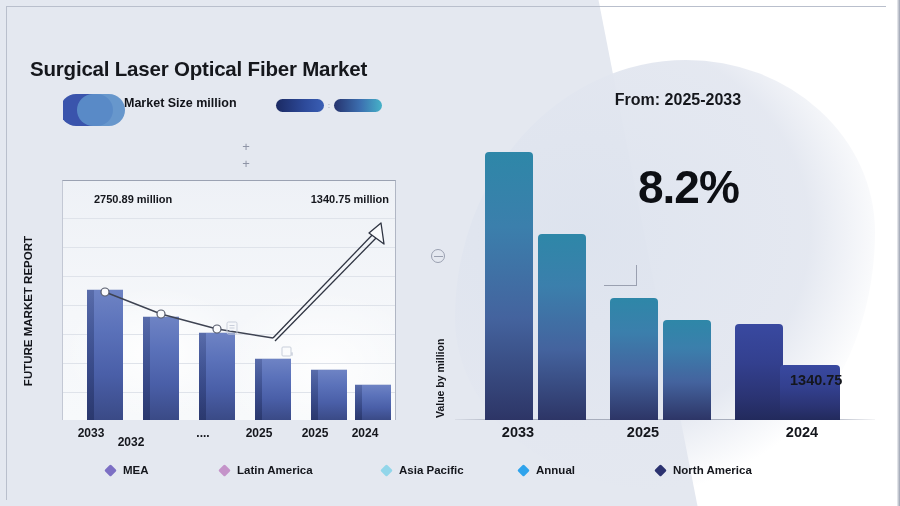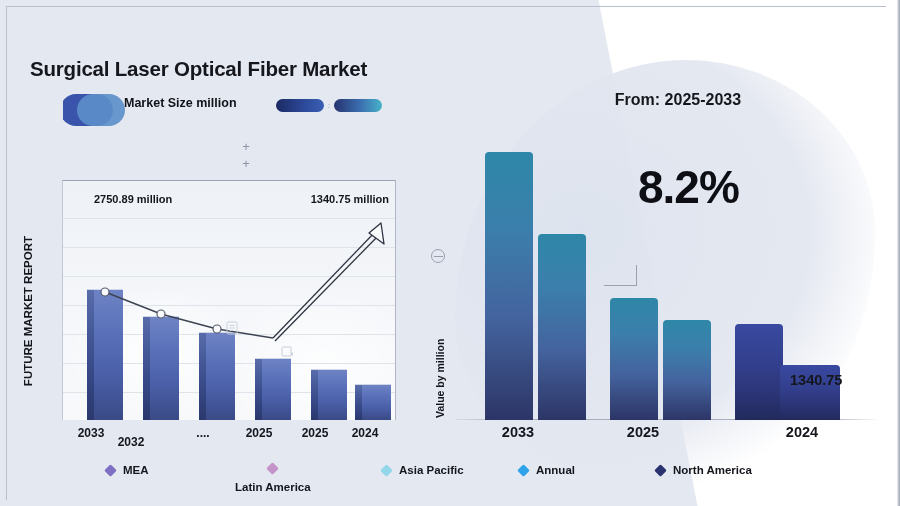--- a/index.html
+++ b/index.html
@@ -258,21 +258,21 @@
 
   <div class="rlabel" style="left:478px; width:80px; text-align:center;">2033</div>
   <div class="rlabel" style="left:603px; width:80px; text-align:center;">2025</div>
   <div class="rlabel" style="left:762px; width:80px; text-align:center;">2024</div>
 
   <div class="legend-row">
     <div class="legend-item" style="left:90px;margin-left:16px;">
       <span class="diamond" style="background: rgb(124, 111, 196);"></span>
       <span class="legend-text">MEA</span>
     </div>
-    <div class="legend-item" style="left:235px;flex-direction:column;">
+    <div class="legend-item" style="left:220px;">
       <span class="diamond" style="background: rgb(196, 147, 201);"></span>
       <span class="legend-text">Latin America</span>
     </div>
     <div class="legend-item" style="left:382px;">
       <span class="diamond" style="background: rgb(146, 214, 234);"></span>
       <span class="legend-text">Asia Pacific</span>
     </div>
     <div class="legend-item" style="left:519px;">
       <span class="diamond" style="background: rgb(46, 163, 236);"></span>
       <span class="legend-text">Annual</span>

